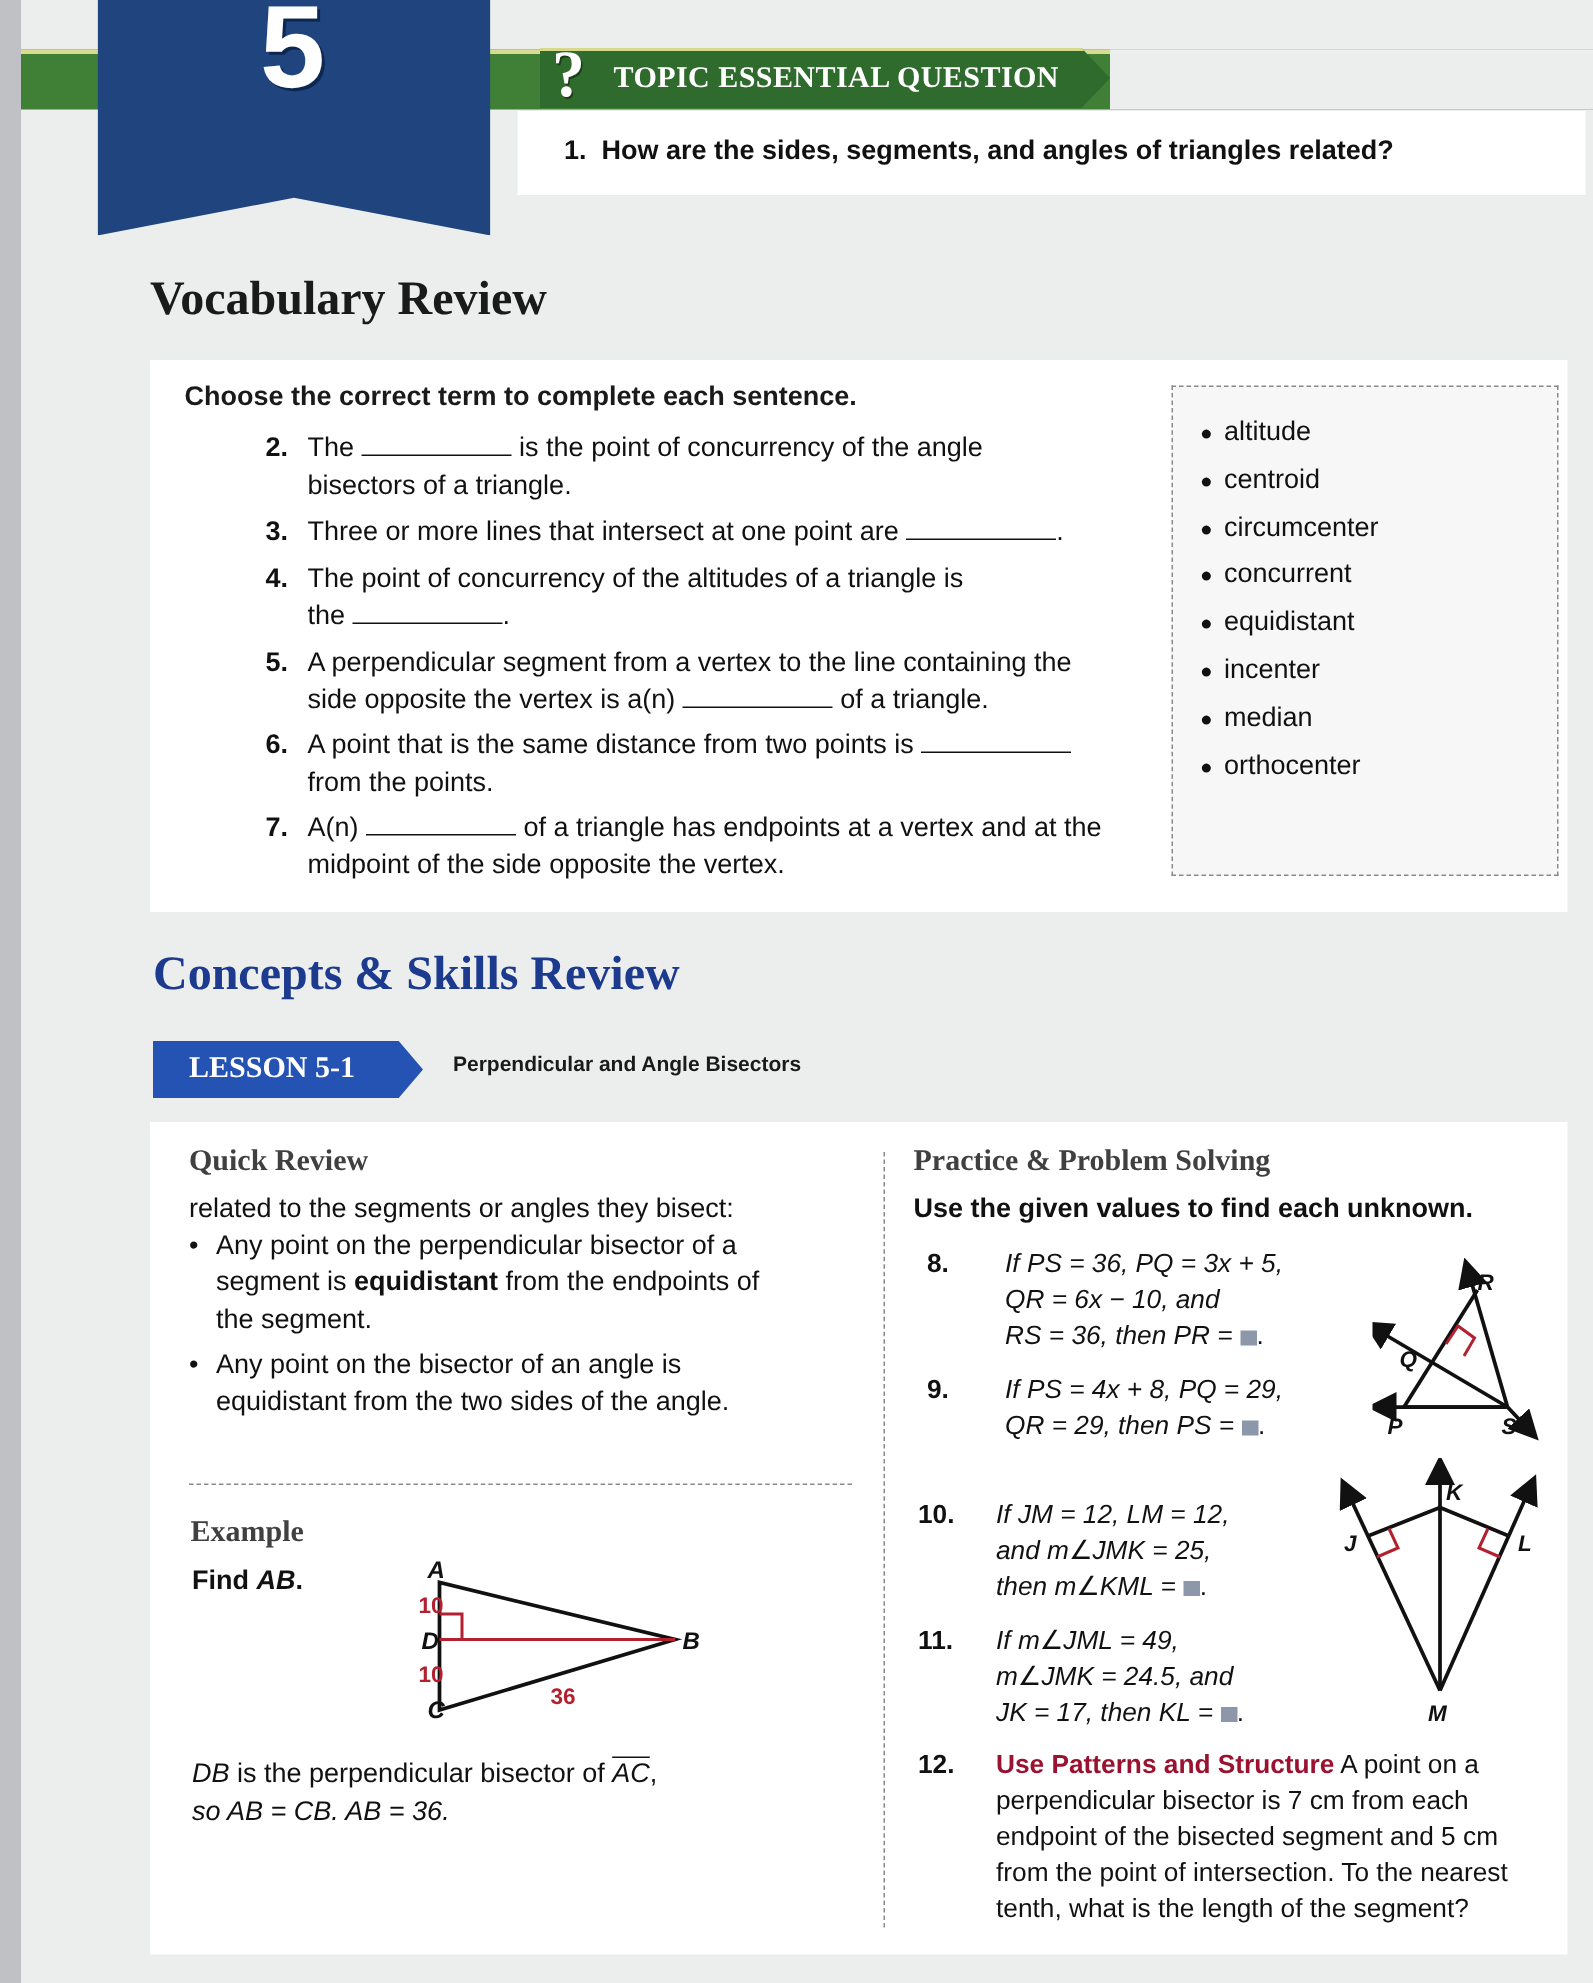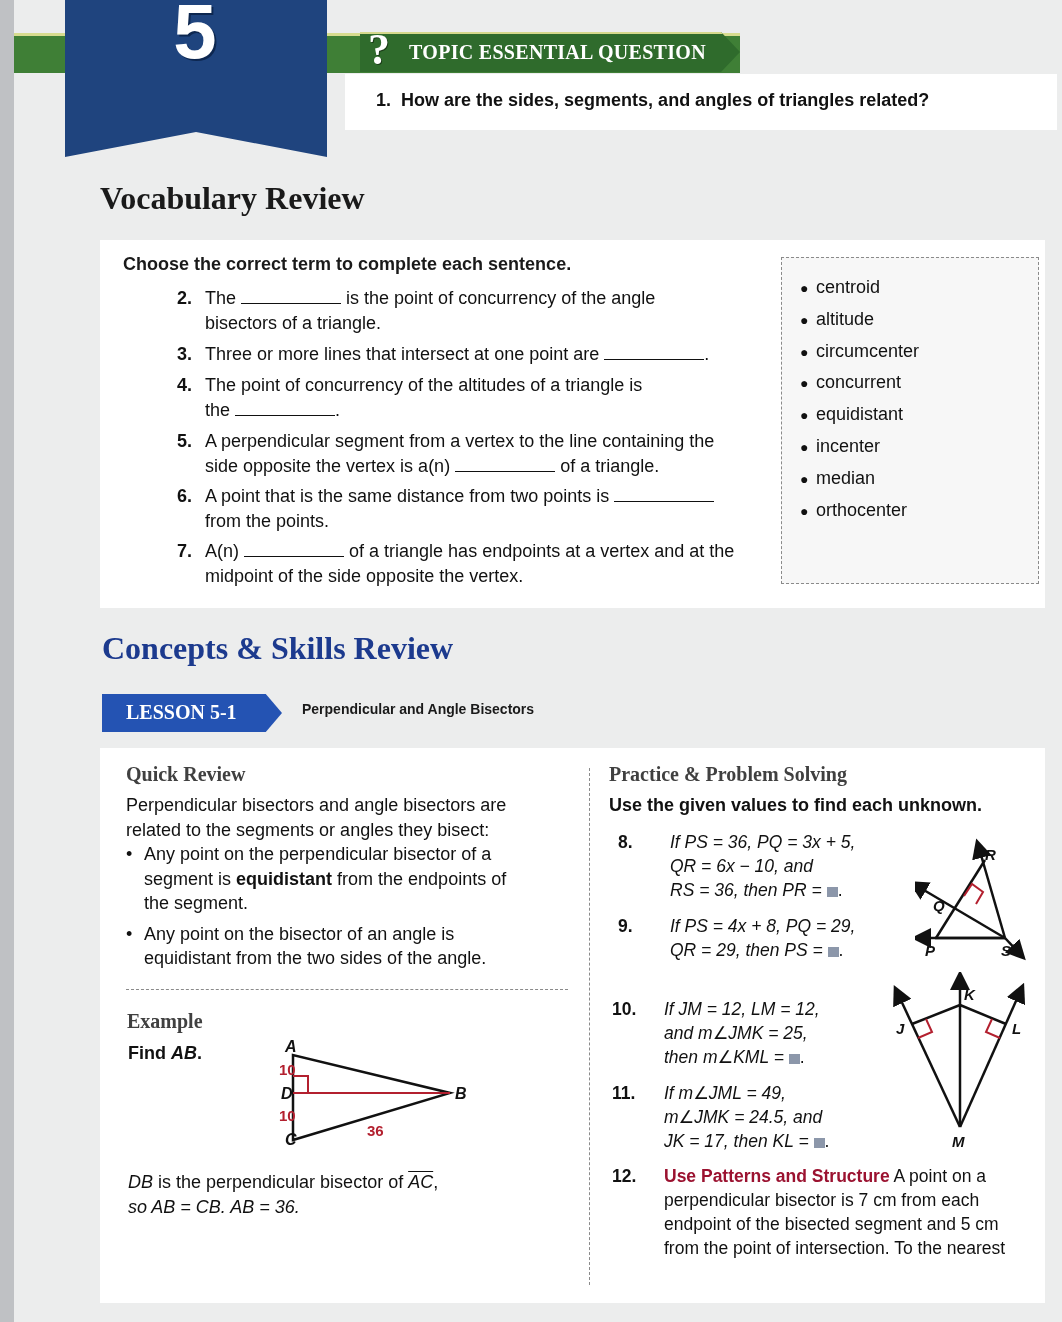--- a/index.html
+++ b/index.html
@@ -155,42 +155,41 @@
 </div>
 <div class="q" style="left:133px; top:539px;">
   <span class="n">7.</span><span>A(n)</span>
   <span class="blank"></span>
   <span>of a triangle has endpoints at a vertex and at the</span>
   <span class="cont">midpoint of the side opposite the vertex.</span>
 </div>
 
 <div class="word-box">
   <ul>
+    <li><span class="bullet">●</span><span>altitude</span></li>
     <li><span class="bullet">●</span><span>centroid</span></li>
-    <li><span class="bullet">●</span><span>altitude</span></li>
     <li><span class="bullet">●</span><span>circumcenter</span></li>
     <li><span class="bullet">●</span><span>concurrent</span></li>
     <li><span class="bullet">●</span><span>equidistant</span></li>
     <li><span class="bullet">●</span><span>incenter</span></li>
     <li><span class="bullet">●</span><span>median</span></li>
     <li><span class="bullet">●</span><span>orthocenter</span></li>
   </ul>
 </div>
 
 <div class="h-concepts">Concepts &amp; Skills Review</div>
 <div class="lesson-tag"></div>
 <div class="lesson-tag-text">LESSON 5-1</div>
 <div class="lesson-title">Perpendicular and Angle Bisectors</div>
 <div class="lesson-card"></div>
 <div class="col-divider"></div>
 <div class="row-divider"></div>
 
 <div class="subhead" style="left:126px; top:763px;">Quick Review</div>
 <div class="body-text" style="left:126px; top:793px; width:450px;">
-  <div>Perpendicular bisectors and angle bisectors are</div>
   <div>related to the segments or angles they bisect:</div>
   <ul>
     <li><span class="dot">•</span><span>Any point on the perpendicular bisector of a</span><br><span>segment is </span><span class="b">equidistant</span><span> from the endpoints of</span><br><span>the segment.</span></li>
     <li style="margin-top:6px;"><span class="dot">•</span><span>Any point on the bisector of an angle is</span><br><span>equidistant from the two sides of the angle.</span></li>
   </ul>
 </div>
 
 <div class="subhead" style="left:127px; top:1010px;">Example</div>
 <div class="body-text b" style="left:128px; top:1041px;">
   <span>Find </span><span class="it">AB</span><span>.</span>
@@ -239,20 +238,21 @@
   <span class="t it">If m∠JML = 49,</span>
   <span class="t it">m∠JMK = 24.5, and</span>
   <span class="t"><span class="it">JK = 17, then KL = </span><span class="sq"></span>.</span>
 </div>
 <div class="pq" style="left:612px; top:1164px; width:420px;">
   <span class="n">12.</span>
   <span class="t"><span class="red-strong">Use Patterns and Structure</span><span> A point on a</span></span>
   <span class="t">perpendicular bisector is 7 cm from each</span>
   <span class="t">endpoint of the bisected segment and 5 cm</span>
   <span class="t">from the point of intersection. To the nearest</span>
+  <span class="t">tenth, what is the length of the segment?</span>
 </div>
 
 <svg style="position:absolute; left:915px; top:838px;" width="120" height="125">
   <defs>
     <marker id="arr" markerWidth="8" markerHeight="8" refX="4" refY="4" orient="auto">
       <path d="M0,0 L8,4 L0,8 z" fill="#111"></path>
     </marker>
   </defs>
   <line x1="20" y1="100" x2="90" y2="100" stroke="#111" stroke-width="2.5"></line>
   <line x1="90" y1="100" x2="6" y2="100" stroke="#111" stroke-width="2.5" marker-end="url(#arr)"></line>

